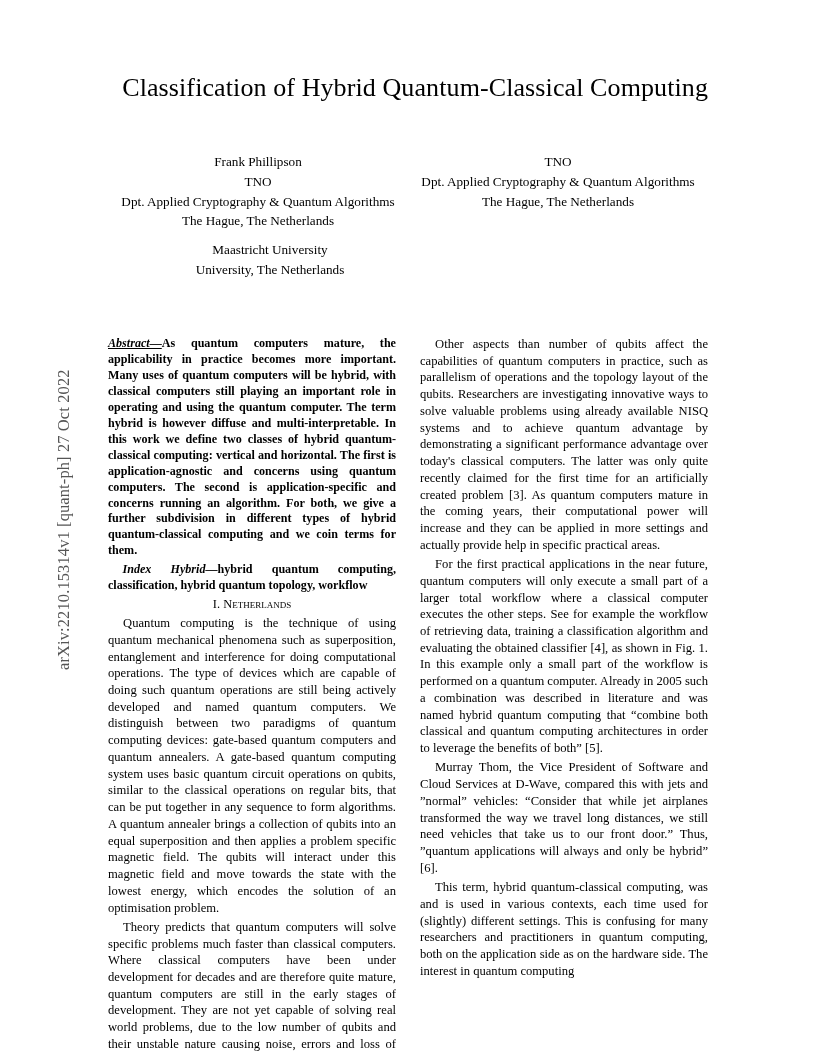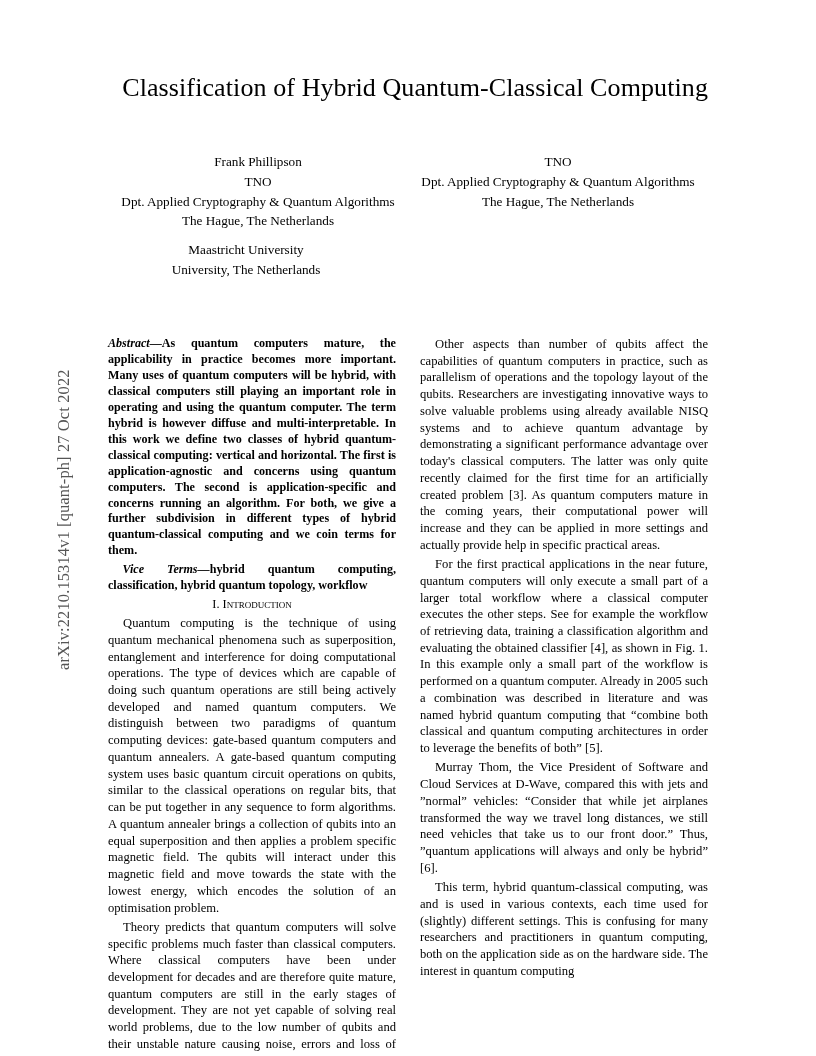--- a/index.html
+++ b/index.html
@@ -68,21 +68,21 @@
     width: 300px;
     text-align: center;
     font-size: 13.2px;
     line-height: 1.5;
   }
   .author-name { display: block; }
   .author-aff { display: block; }
 
   .affil-extra {
     position: absolute;
-    left: 96px;
+    left: 120px;
     top: 240px;
     width: 300px;
     text-align: center;
     font-size: 13.2px;
     line-height: 1.5;
   }
 
   .columns {
     position: absolute;
     left: 108px;
@@ -108,20 +108,21 @@
 
   .abstract {
     font-weight: bold;
     font-size: 12.1px;
     line-height: 1.32;
     text-align: justify;
   }
   .abstract .lead {
     font-style: italic;
     font-weight: bold;
+    text-decoration: underline;
   }
   .indexterms {
     font-weight: bold;
     font-size: 12.1px;
     line-height: 1.32;
     text-align: justify;
     text-indent: 1.2em;
     margin-top: 0.35em;
   }
   .indexterms .lead {
@@ -164,23 +165,23 @@
 
   <div class="affil-extra">
     <div>Maastricht University</div>
     <div>University, The Netherlands</div>
   </div>
 
   <div class="columns">
 
     <div class="col">
       <p class="abstract noindent"><span class="lead">Abstract—</span><span>As quantum computers mature, the applicability in practice becomes more important. Many uses of quantum computers will be hybrid, with classical computers still playing an important role in operating and using the quantum computer. The term hybrid is however diffuse and multi-interpretable. In this work we define two classes of hybrid quantum-classical computing: vertical and horizontal. The first is application-agnostic and concerns using quantum computers. The second is application-specific and concerns running an algorithm. For both, we give a further subdivision in different types of hybrid quantum-classical computing and we coin terms for them.</span></p>
-      <p class="indexterms"><span class="lead">Vice Terms—</span><span>hybrid quantum computing, classification, hybrid quantum topology, workflow</span></p>
+      <p class="indexterms"><span class="lead">Index Hybrid—</span><span>hybrid quantum computing, classification, hybrid quantum topology, workflow</span></p>
 
-      <p class="section-head noindent"><span>I.</span> <span>Introduction</span></p>
+      <p class="section-head noindent"><span>I.</span> <span>Netherlands</span></p>
 
       <p>Quantum computing is the technique of using quantum mechanical phenomena such as superposition, entanglement and interference for doing computational operations. The type of devices which are capable of doing such quantum operations are still being actively developed and named quantum computers. We distinguish between two paradigms of quantum computing devices: gate-based quantum computers and quantum annealers. A gate-based quantum computing system uses basic quantum circuit operations on qubits, similar to the classical operations on regular bits, that can be put together in any sequence to form algorithms. A quantum annealer brings a collection of qubits into an equal superposition and then applies a problem specific magnetic field. The qubits will interact under this magnetic field and move towards the state with the lowest energy, which encodes the solution of an optimisation problem.</p>
       <p>Theory predicts that quantum computers will solve specific problems much faster than classical computers. Where classical computers have been under development for decades and are therefore quite mature, quantum computers are still in the early stages of development. They are not yet capable of solving real world problems, due to the low number of qubits and their unstable nature causing noise, errors and loss of information. This current state of quantum computers is called the noisy intermediate-scale quantum (NISQ) era introduced by Preskill [1], where quantum computers have 50-200 qubits</p>
     </div>
 
     <div class="col">
       <p>Other aspects than number of qubits affect the capabilities of quantum computers in practice, such as parallelism of operations and the topology layout of the qubits. Researchers are investigating innovative ways to solve valuable problems using already available NISQ systems and to achieve quantum advantage by demonstrating a significant performance advantage over today's classical computers. The latter was only quite recently claimed for the first time for an artificially created problem [3]. As quantum computers mature in the coming years, their computational power will increase and they can be applied in more settings and actually provide help in specific practical areas.</p>
       <p>For the first practical applications in the near future, quantum computers will only execute a small part of a larger total workflow where a classical computer executes the other steps. See for example the workflow of retrieving data, training a classification algorithm and evaluating the obtained classifier [4], as shown in Fig. 1. In this example only a small part of the workflow is performed on a quantum computer. Already in 2005 such a combination was described in literature and was named hybrid quantum computing that “combine both classical and quantum computing architectures in order to leverage the benefits of both” [5].</p>
       <p>Murray Thom, the Vice President of Software and Cloud Services at D-Wave, compared this with jets and ”normal” vehicles: “Consider that while jet airplanes transformed the way we travel long distances, we still need vehicles that take us to our front door.” Thus, ”quantum applications will always and only be hybrid” [6].</p>
       <p>This term, hybrid quantum-classical computing, was and is used in various contexts, each time used for (slightly) different settings. This is confusing for many researchers and practitioners in quantum computing, both on the application side as on the hardware side. The interest in quantum computing</p>

